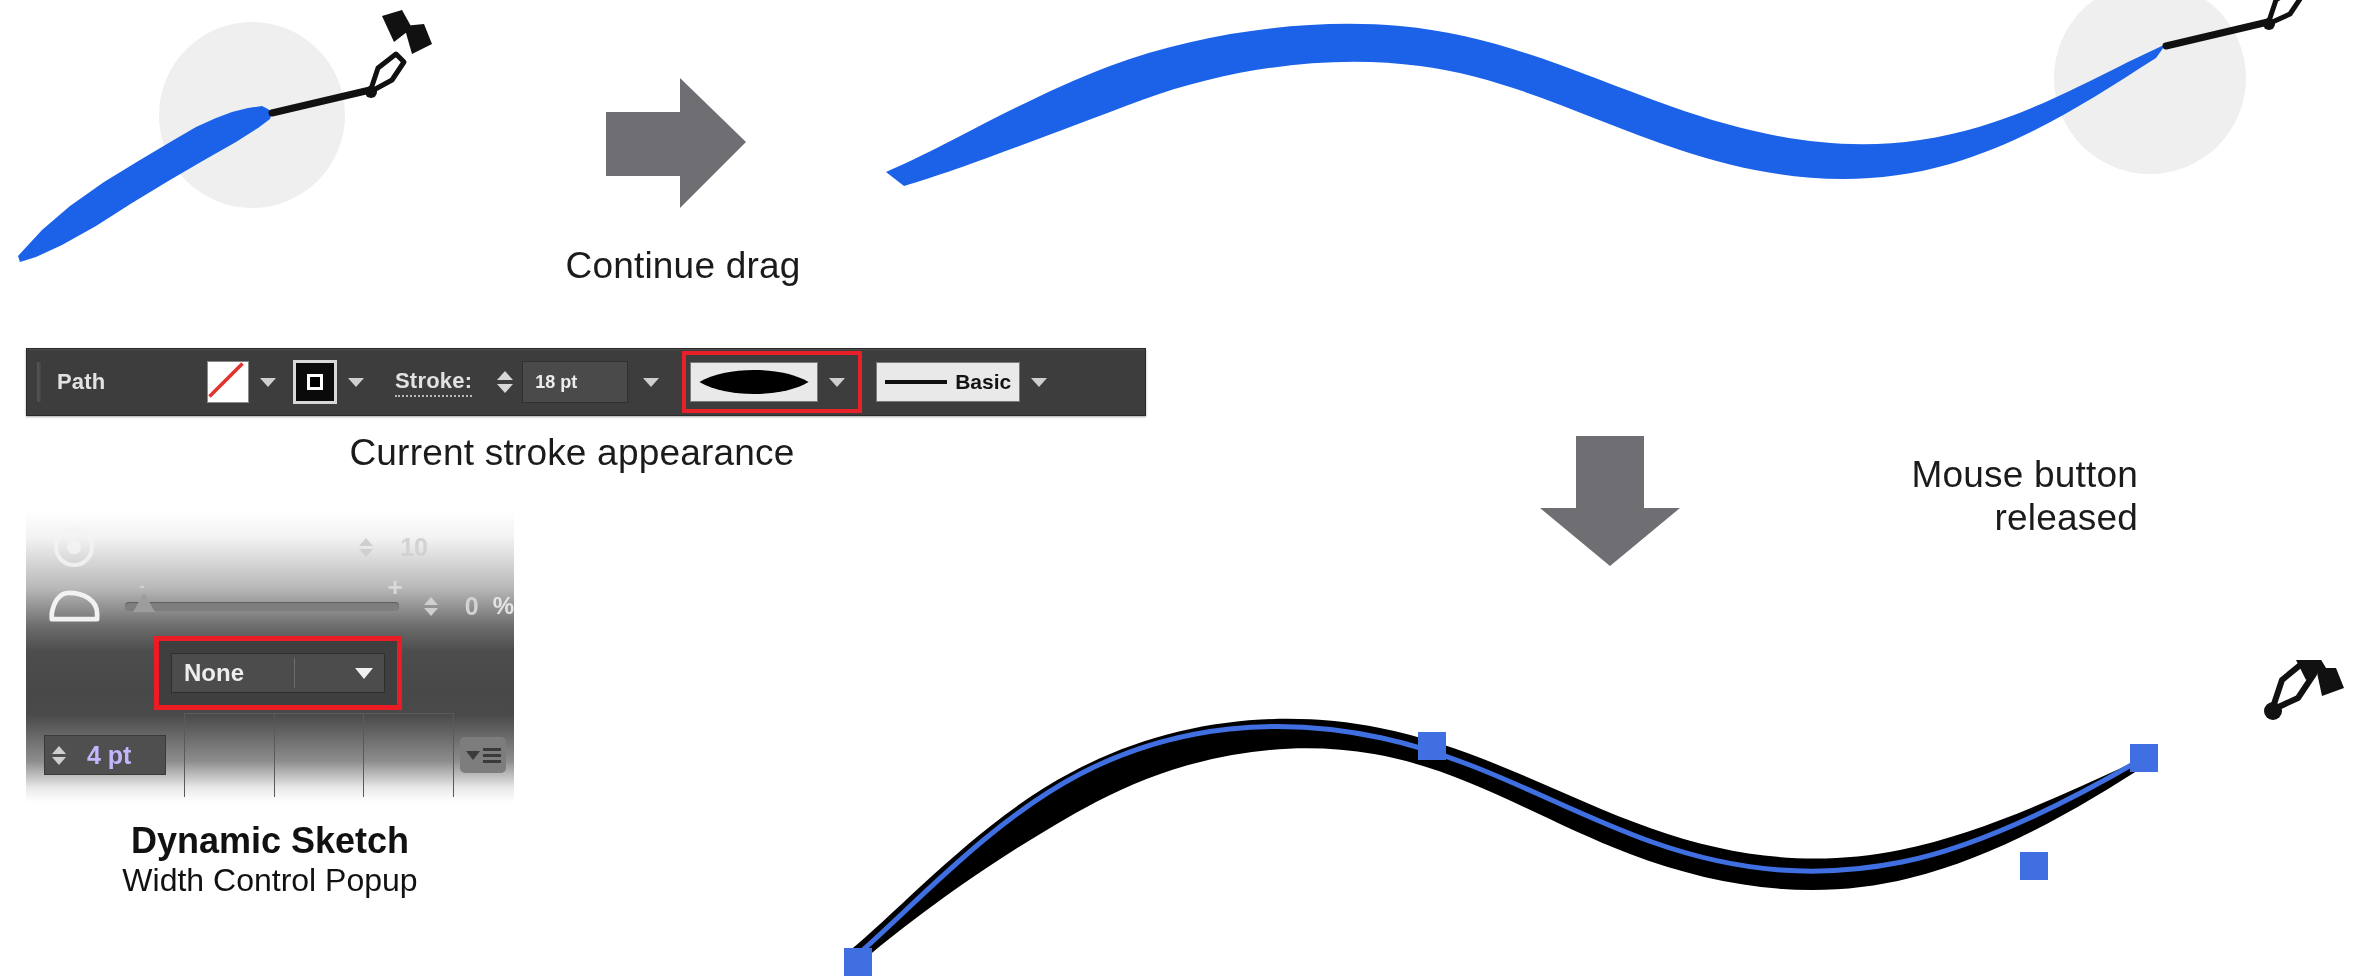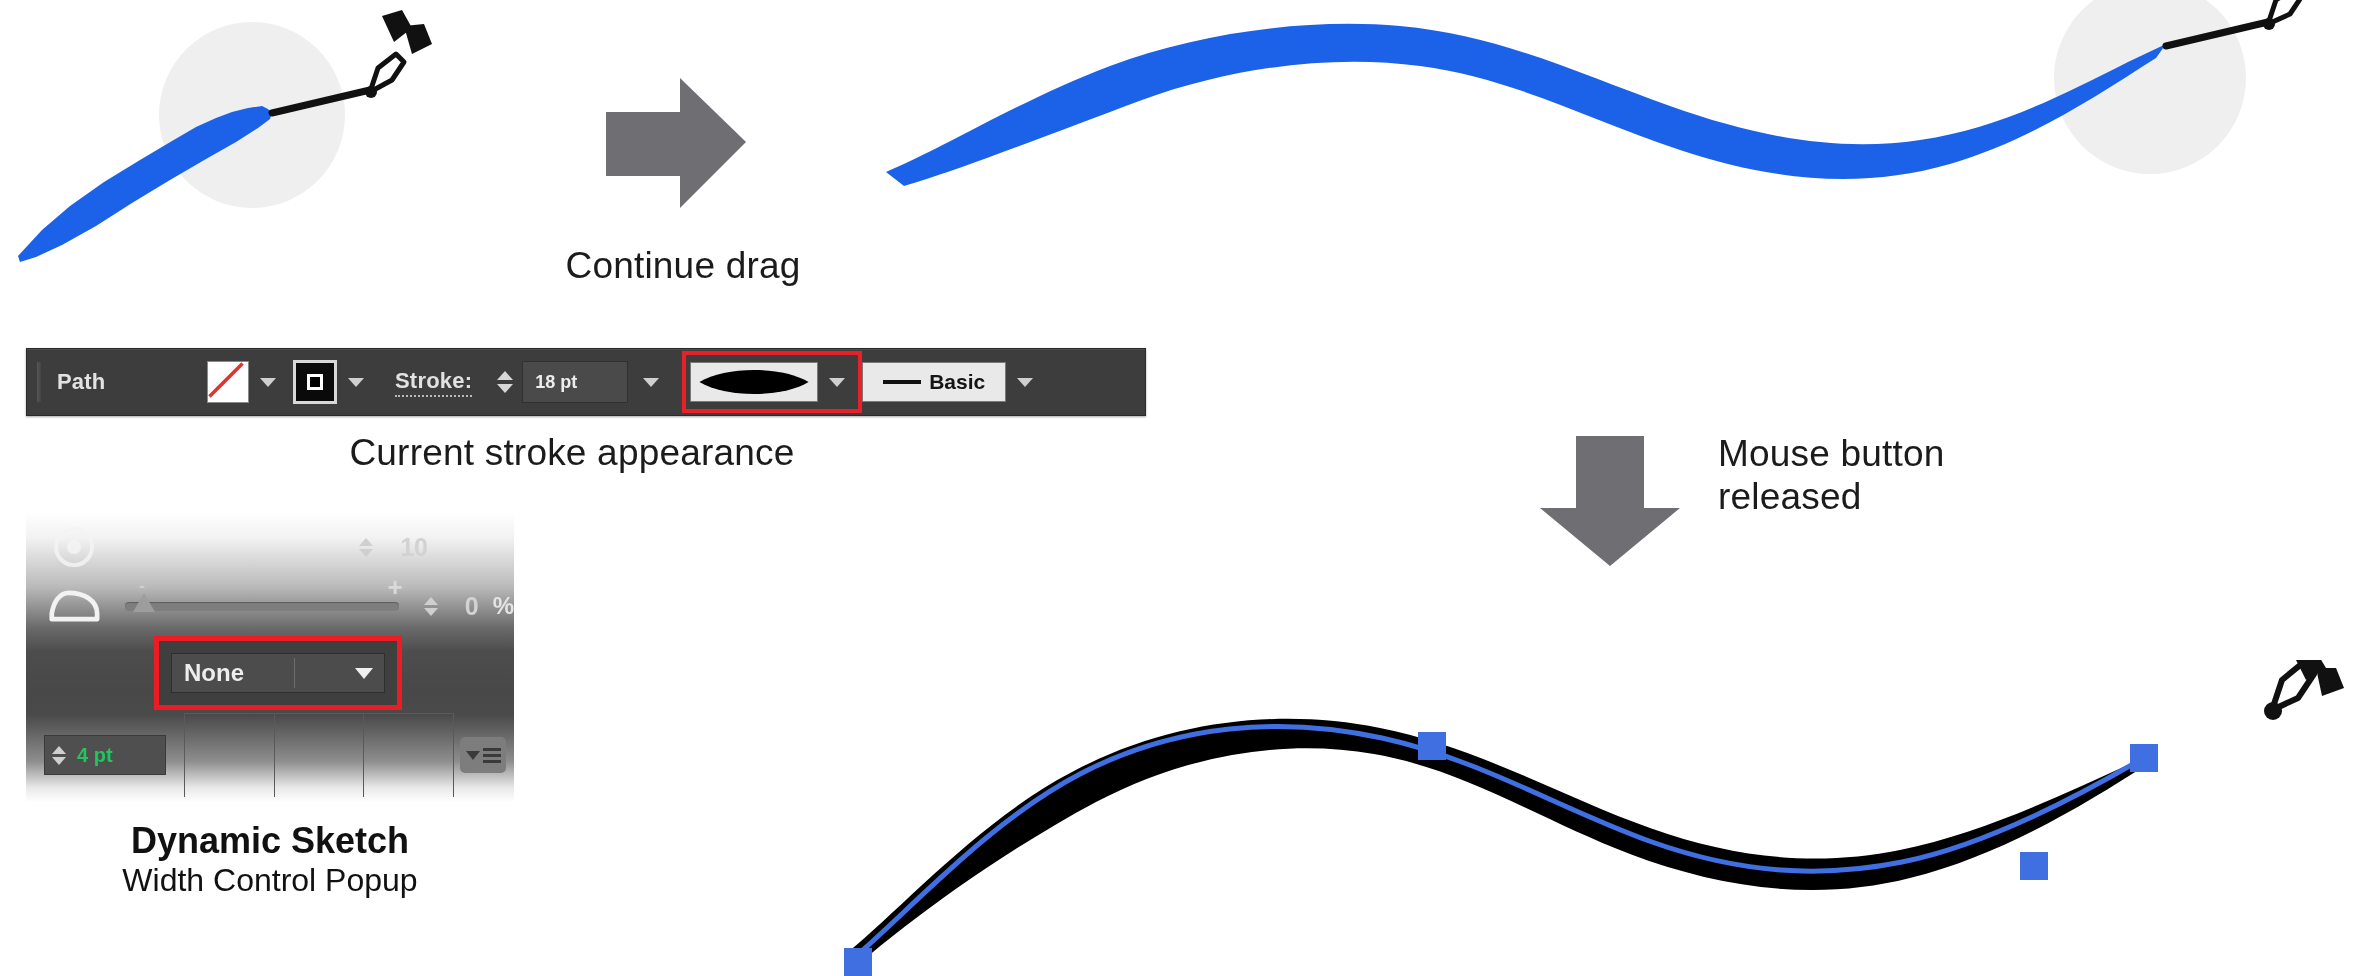--- a/index.html
+++ b/index.html
@@ -21,21 +21,21 @@
     font-size:37px;
     font-family:"Liberation Sans", sans-serif;
     white-space:pre-line;
     line-height:1.16;
     letter-spacing:.2px;
   }
   .caption.center{text-align:center;}
 
   #cap-continue{left:548px;top:245px;width:270px;text-align:center;}
   #cap-current{left:322px;top:432px;width:500px;text-align:center;}
-  #cap-mouse{left:1718px;top:433px;width:420px;text-align:left;}
+  #cap-mouse{left:1718px;top:454px;width:420px;text-align:right;}
 
   .panel-caption{
     position:absolute;
     left:20px;top:820px;width:500px;
     text-align:center;color:#111;
   }
   .panel-caption .line1{
     display:block;font-size:36px;font-weight:bold;line-height:1.18;
   }
   .panel-caption .line2{
@@ -121,21 +121,21 @@
     margin-left:14px;border:4px solid #e8202a;padding:4px;display:flex;align-items:center;
     background:#3d3d3d;box-sizing:border-box;
   }
   .profile-box{
     width:128px;height:40px;background:#e9e9e9;border:1px solid #7a7a7a;
     display:flex;align-items:center;justify-content:center;box-sizing:border-box;
   }
   .brush-box{
     width:144px;height:40px;background:#e9e9e9;border:1px solid #7a7a7a;
     display:flex;align-items:center;box-sizing:border-box;
-    padding:0 20px;justify-content:space-between;
+    margin-left:14px;padding:0 8px;justify-content:space-between;
   }
   .brush-box .bline{flex:1;height:4px;background:#111;margin-right:8px;}
   .brush-box .blabel{color:#141414;font-size:21px;font-weight:bold;}
 
   
   #sketch-popup{
     left:26px;top:512px;width:488px;height:290px;
     background:linear-gradient(to bottom,
         #ffffff 0%,
         #f2f2f2 9%,
@@ -205,21 +205,21 @@
     width:0;height:0;border-left:9px solid transparent;border-right:9px solid transparent;
     border-top:11px solid #f0f0f0;display:block;
   }
 
   #sp-row-bottom{left:0;top:196px;width:100%;height:94px;}
   .pt-field{
     margin-left:18px;width:122px;height:40px;background:#4f4f4f;border:1px solid #3a3a3a;
     display:flex;align-items:center;box-sizing:border-box;
   }
   .pt-field .sp-stepper{margin-left:4px;}
-  .pt-field .lbl{color:#22c55e;font-size:20px;font-weight:bold;margin-left:8px;}
+  .pt-field .lbl{color:#c4b5fd;font-size:25px;font-weight:bold;margin-left:18px;}
   .grid-area{
     margin-left:18px;width:270px;height:84px;
     border:1px solid #5a5a5a;border-bottom:none;
     display:flex;box-sizing:border-box;
   }
   .grid-area .cell{flex:1;border-right:1px solid #5a5a5a;}
   .grid-area .cell:last-child{border-right:none;}
   .menu-btn{
     margin-left:6px;width:46px;height:36px;background:#7d7d7d;border-radius:5px;
     display:flex;align-items:center;justify-content:center;gap:3px;

